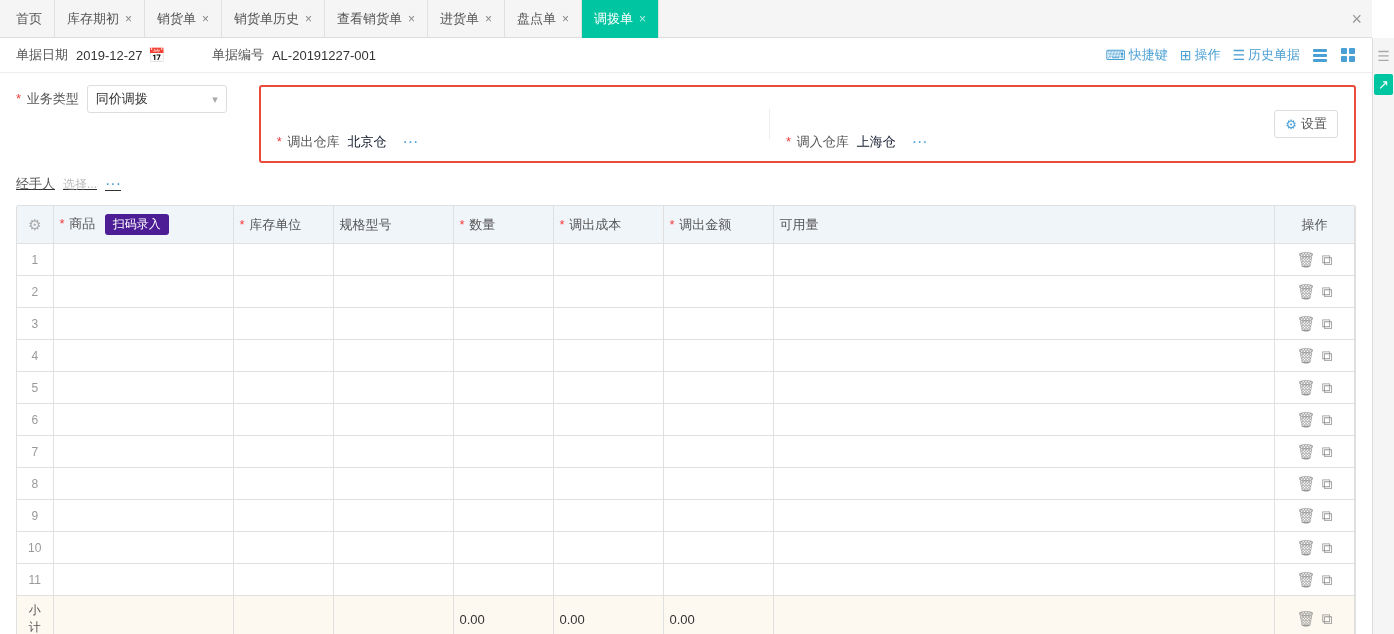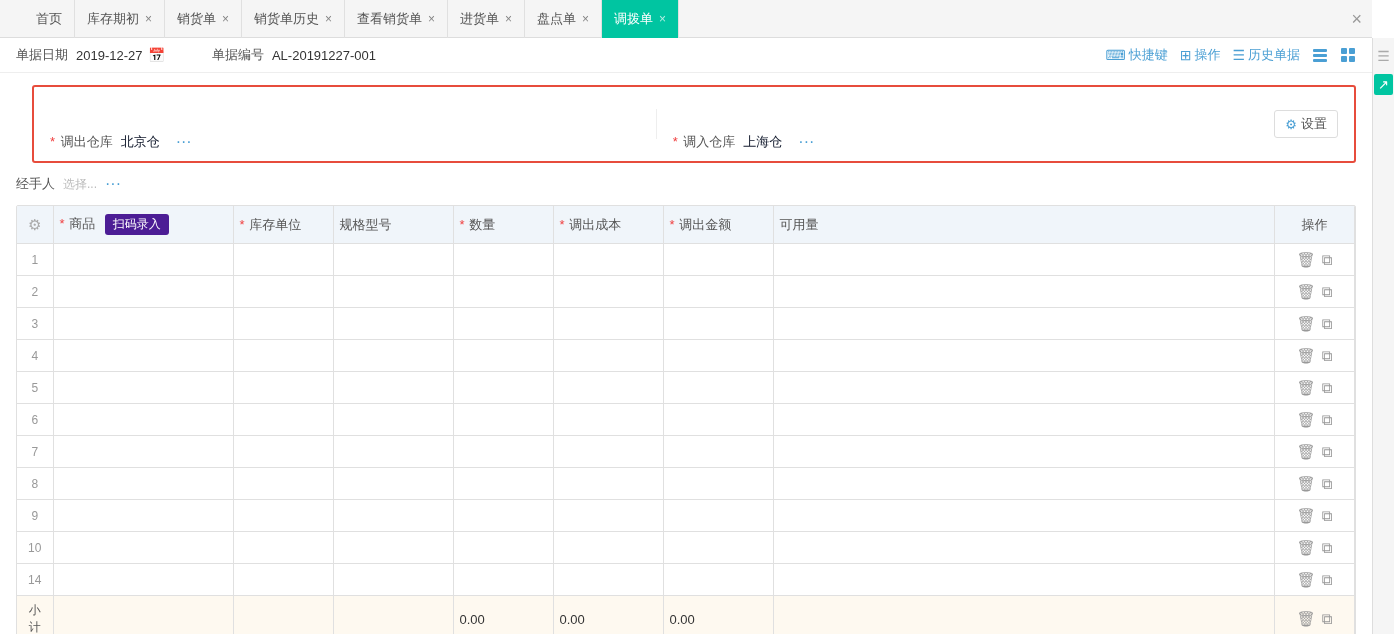--- a/index.html
+++ b/index.html
@@ -1,21 +1,21 @@
 <!DOCTYPE html>
 <html><head>
   <meta charset="utf-8">
   <style>
     * { box-sizing: border-box; margin: 0; padding: 0; }
     body { font-family: 'Microsoft YaHei', Arial, sans-serif; font-size: 13px; color: #333; background: #fff; overflow: hidden; }
 
     
     .tab-bar {
       display: flex; align-items: center; background: #f5f5f5; border-bottom: 1px solid #ddd;
-      height: 38px; padding: 0 24px; position: relative;
+      height: 38px; padding: 0 4px; position: relative;
     }
     .tab-item {
       display: flex; align-items: center; padding: 0 12px; height: 38px;
       cursor: pointer; font-size: 13px; color: #555; white-space: nowrap;
       border-right: 1px solid #e0e0e0;
     }
     .tab-item.active {
       background: #00c5a1; color: #fff; font-weight: 500;
     }
     .tab-item .close-icon {
@@ -77,21 +77,21 @@
 
     
     .settings-btn {
       display: flex; align-items: center; gap: 4px; border: 1px solid #ddd; border-radius: 3px;
       padding: 4px 10px; cursor: pointer; font-size: 13px; color: #555; background: #fff;
       margin-left: 12px;
     }
     .settings-btn .gear-icon { color: #4a9fd4; }
 
     
-    .person-row { display: flex; align-items: center; gap: 8px; margin-bottom: 12px; }
+    .person-row { display: flex; align-items: center; gap: 8px; margin-bottom: 12px; text-decoration: underline; }
     .person-placeholder { color: #bbb; font-size: 12px; }
     .person-more { color: #4a9fd4; font-size: 16px; cursor: pointer; }
 
     
     .data-table-wrap { border: 1px solid #e0e0e0; border-radius: 2px; overflow: hidden; }
     .data-table { width: 100%; border-collapse: collapse; }
     .data-table thead tr { background: #f0f5fa; }
     .data-table th {
       padding: 8px 6px; text-align: left; font-weight: normal; font-size: 13px;
       border-right: 1px solid #e0e0e0; border-bottom: 1px solid #e0e0e0; color: #555;
@@ -212,20 +212,30 @@
             <rect x="1" y="9" width="6" height="6" rx="1" fill="#4a9fd4"></rect>
             <rect x="9" y="9" width="6" height="6" rx="1" fill="#4a9fd4"></rect>
           </svg>
       </span>
     </div>
   </div>
 
   <div class="main-content">
 
     <div class="form-row">
+      <div class="form-group">
+        <span class="form-label">
+          <span class="required-star">*</span>
+          <span>业务类型</span>
+        </span>
+        <div class="form-select">
+          <span>同价调拨</span>
+          <span class="arrow">▾</span>
+        </div>
+      </div>
 
       <div class="red-border-box">
         <div class="warehouse-group">
           <span class="form-label">
             <span class="required-star">*</span>
             <span>调出仓库</span>
           </span>
           <span class="warehouse-value">北京仓</span>
           <span class="warehouse-more">···</span>
         </div>
@@ -456,21 +466,21 @@
       <td></td>
       <td></td>
       <td>
         <div class="action-cell">
           <span class="action-icon">🗑</span>
           <span class="action-icon">⧉</span>
         </div>
       </td>
     </tr>
             <tr>
-      <td>14</td>
+      <td>11</td>
       <td></td>
       <td></td>
       <td></td>
       <td></td>
       <td></td>
       <td></td>
       <td></td>
       <td>
         <div class="action-cell">
           <span class="action-icon">🗑</span>

